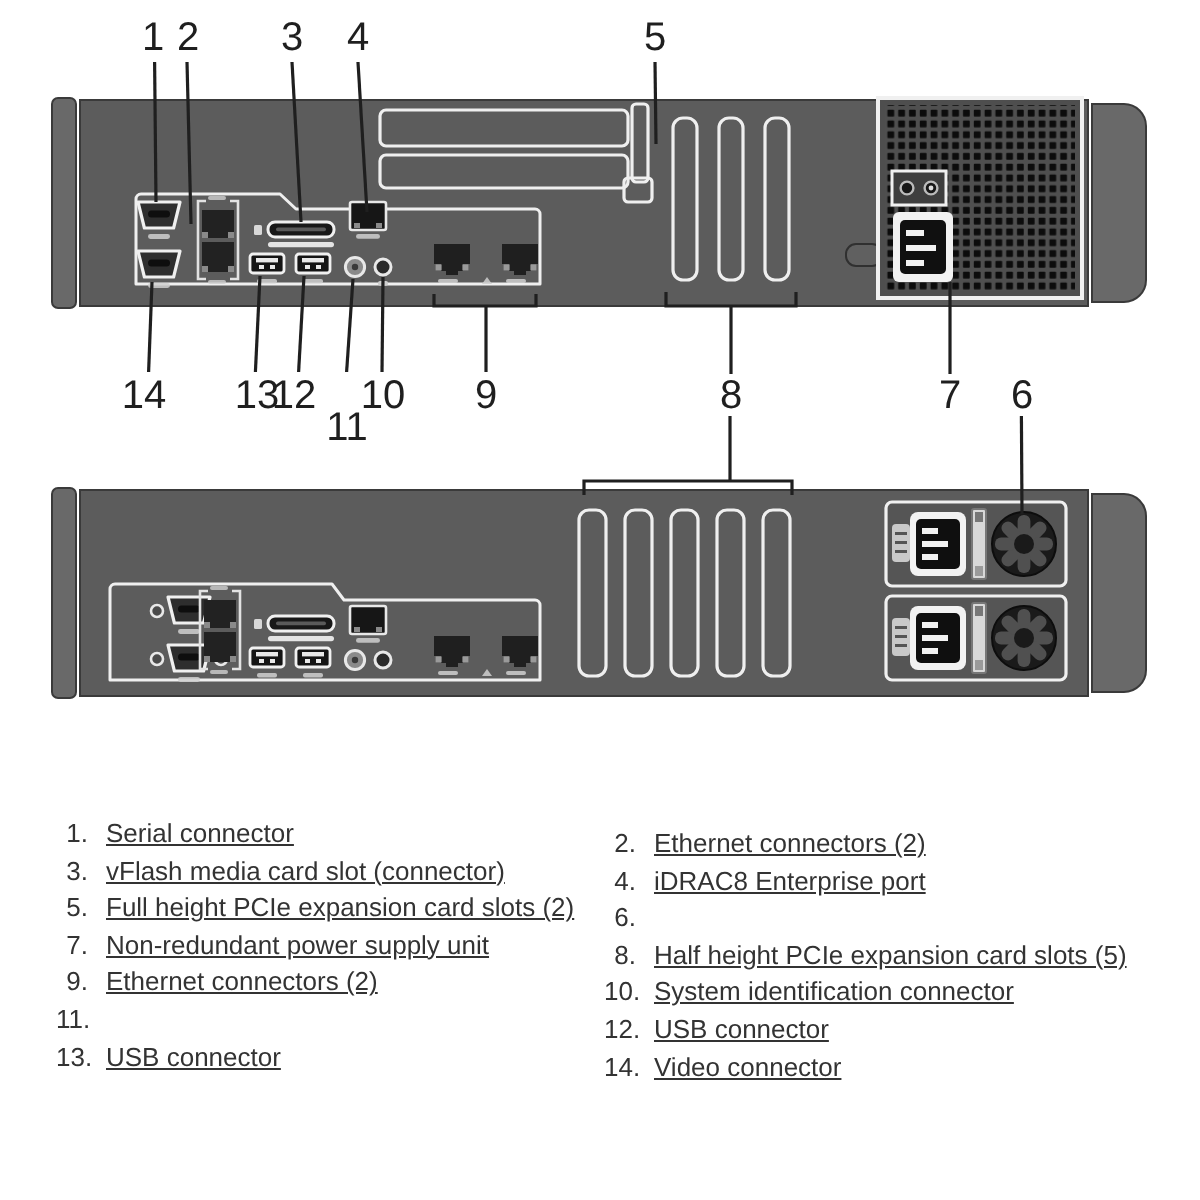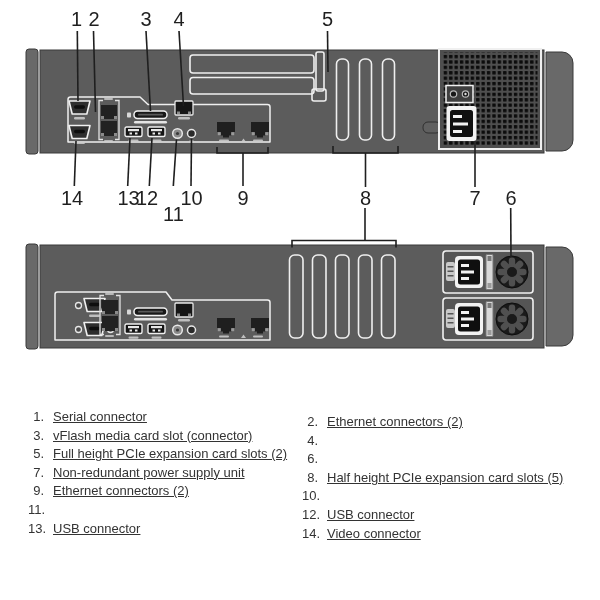--- a/index.html
+++ b/index.html
@@ -264,30 +264,32 @@
           <span class="txt">USB connector</span>
         </div>
   </div>
   <div class="col col-right">
     <div class="row">
           <span class="num">2.</span>
           <span class="txt">Ethernet connectors (2)</span>
         </div>
     <div class="row">
           <span class="num">4.</span>
+          <span class="txt">iDRAC8 Enterprise port</span>
         </div>
     <div class="row">
           <span class="num">6.</span>
         </div>
     <div class="row">
           <span class="num">8.</span>
           <span class="txt">Half height PCIe expansion card slots (5)</span>
         </div>
     <div class="row">
           <span class="num">10.</span>
+          <span class="txt">System identification connector</span>
         </div>
     <div class="row">
           <span class="num">12.</span>
           <span class="txt">USB connector</span>
         </div>
     <div class="row">
           <span class="num">14.</span>
           <span class="txt">Video connector</span>
         </div>
   </div>

